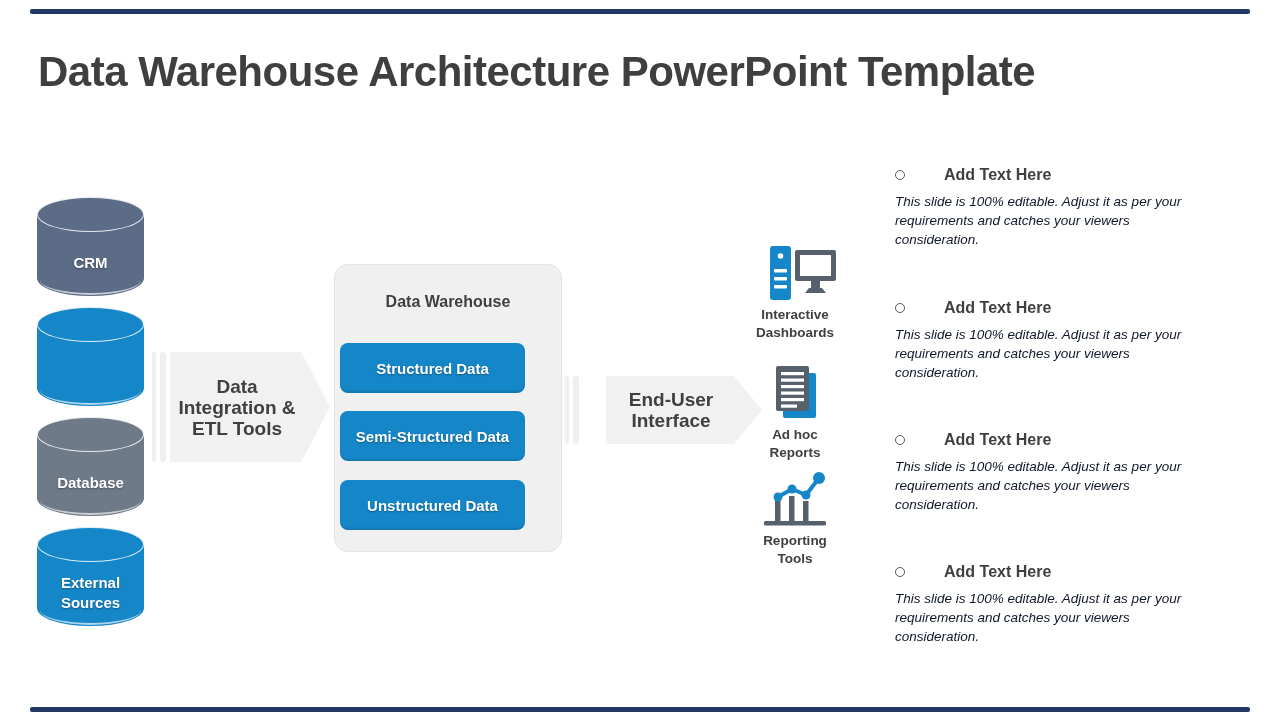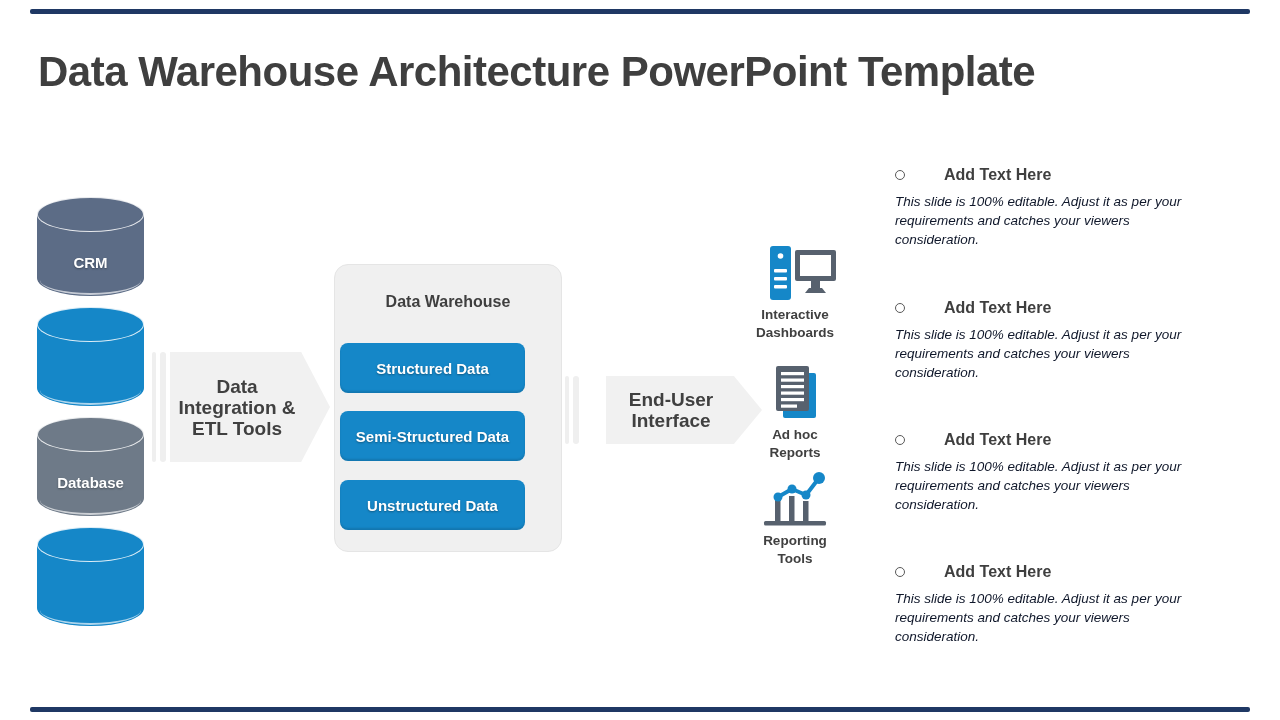--- a/index.html
+++ b/index.html
@@ -123,20 +123,21 @@
 <div class="cyl c-gray2" style="top:417px">
   <div class="cyl-body"></div>
   <div class="cyl-arc"></div>
   <div class="cyl-top"></div>
   <div class="cyl-label">Database</div>
 </div>
 <div class="cyl c-blue" style="top:527px">
   <div class="cyl-body"></div>
   <div class="cyl-arc"></div>
   <div class="cyl-top"></div>
+  <div class="cyl-label">External Sources</div>
 </div>
 
 <div class="stripe" style="left:152px; top:352px; width:4px; height:110px;"></div>
 <div class="stripe" style="left:160px; top:352px; width:6px; height:110px;"></div>
 <div class="flow-arrow" id="etl-arrow">
   <div class="arrow-label">Data Integration &amp; ETL Tools</div>
 </div>
 
 <div class="warehouse">
   <div class="warehouse-title">Data Warehouse</div>

